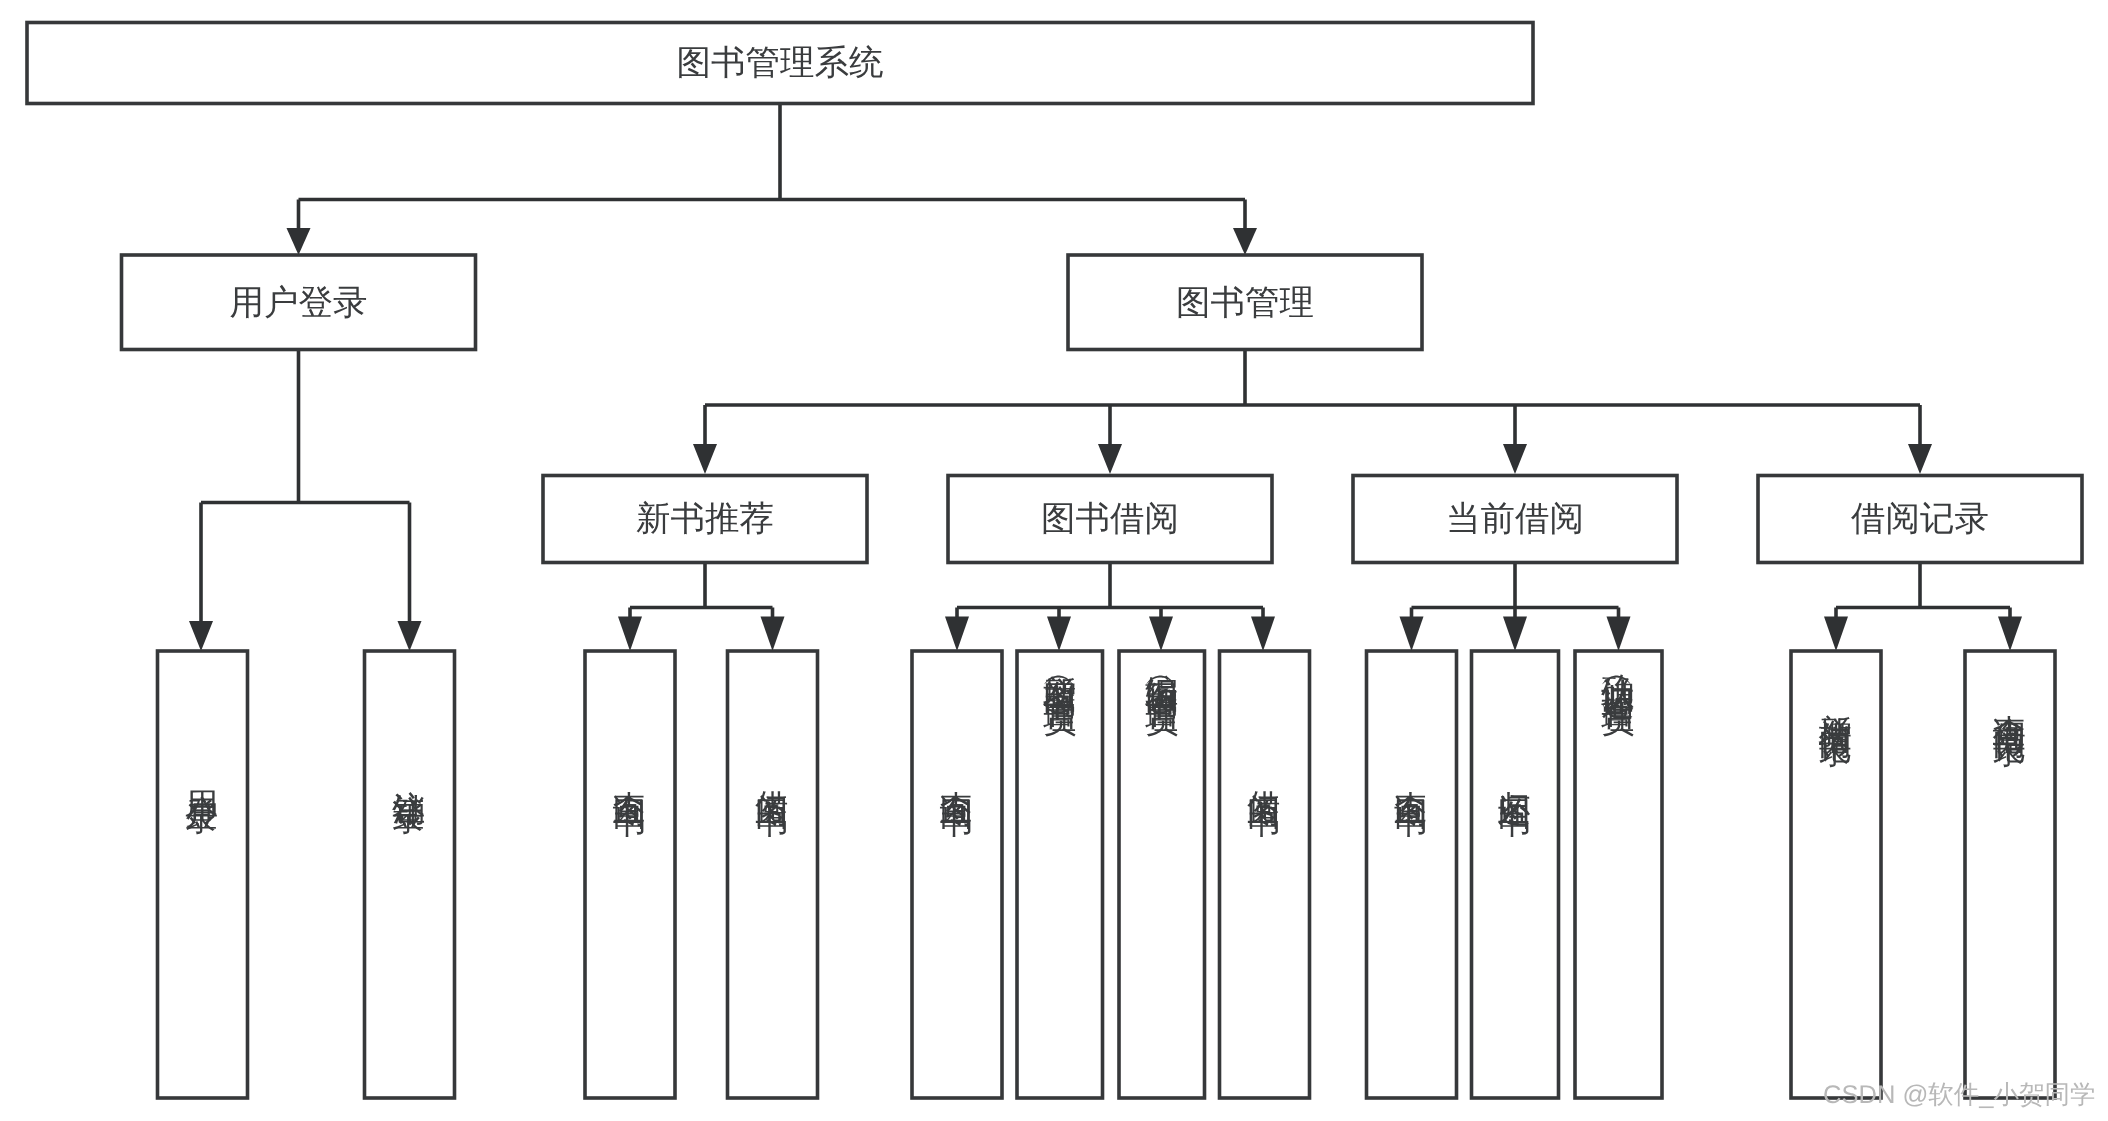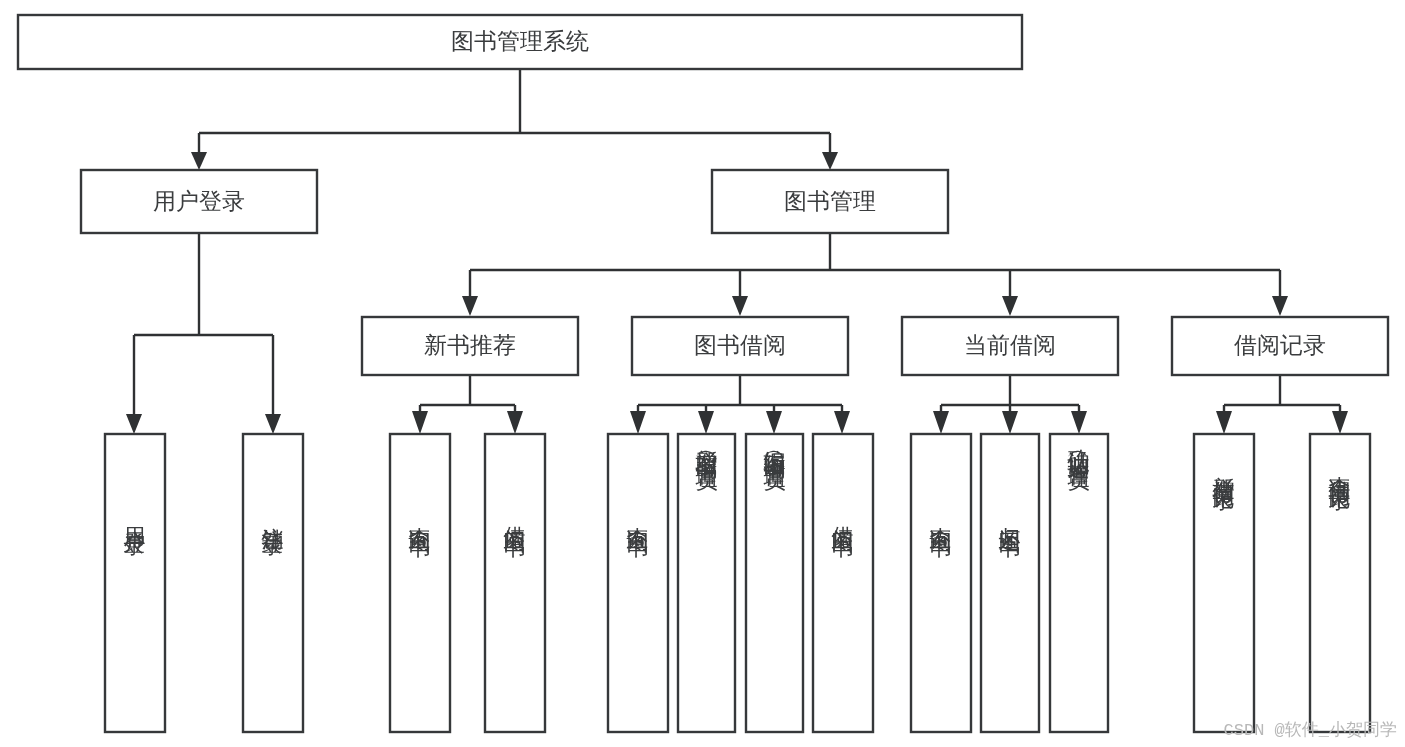--- a/index.html
+++ b/index.html
@@ -49,21 +49,21 @@
     fill: none;
   }
   .arrow-head {
     fill: #2f3133;
     stroke: none;
   }
   .watermark {
     position: absolute;
     right: 8px;
     bottom: 6px;
-    font-family: Liberation Mono, monospace;
+    font-family: Liberation Sans, sans-serif;
     font-size: 17px;
     color: #b8b8b8;
     white-space: nowrap;
     pointer-events: none;
   }
 </style>
 </head>
 <body>
 
 <svg id="diagram" viewBox="0 0 1405 747" xmlns="http://www.w3.org/2000/svg">

